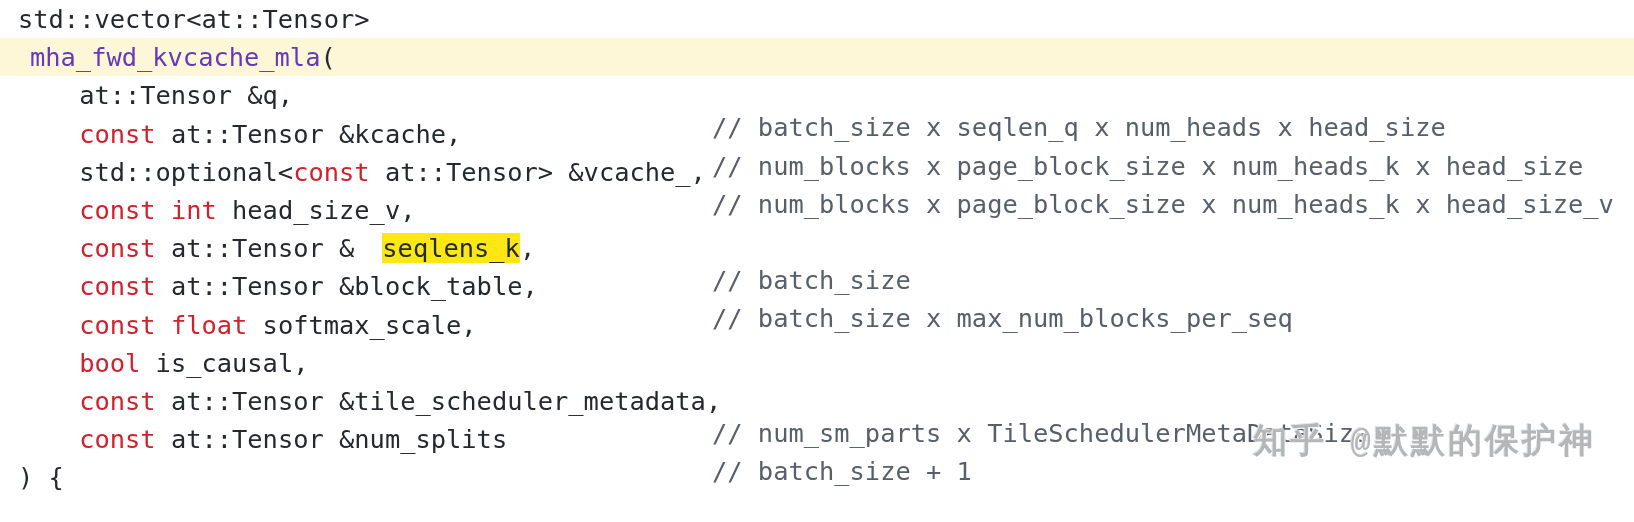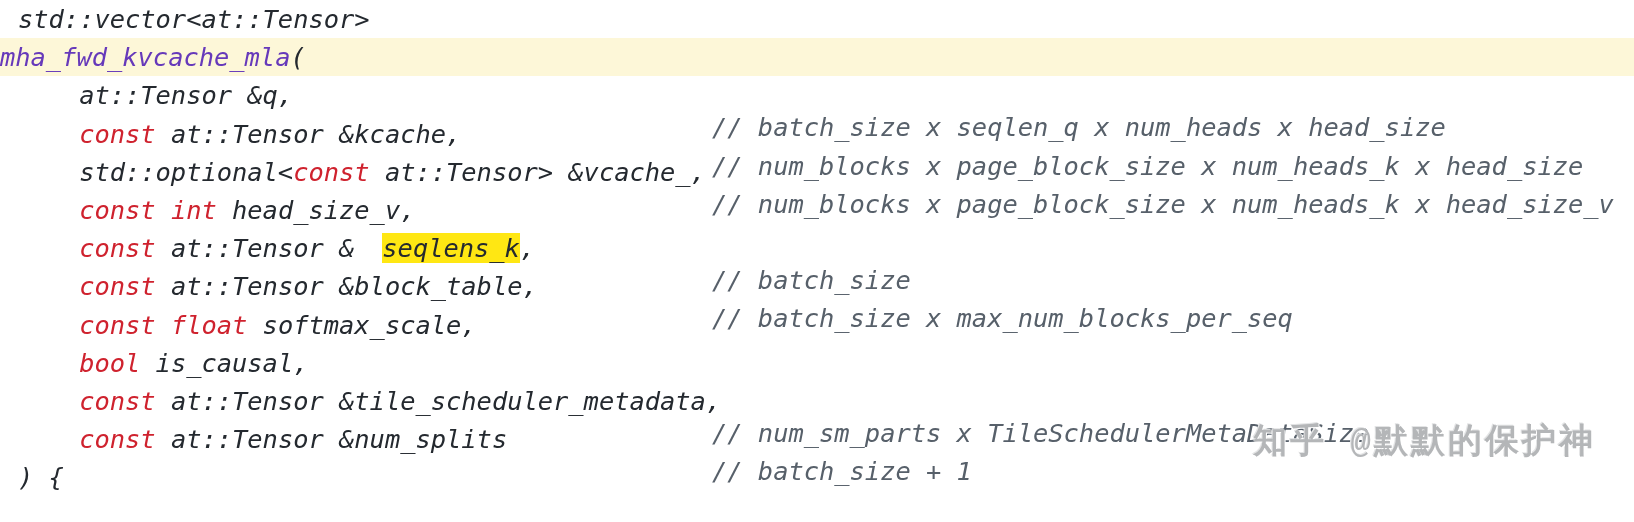--- a/index.html
+++ b/index.html
@@ -15,26 +15,25 @@
     margin: 0;
     padding: 0 0 0 18px;
     font-size: 25.4px;
     line-height: 38.2px;
     color: var(--plain, #24292f);
   }
   .line {
     position: relative;
     white-space: pre;
     height: 38.2px;
-    font-style: italic;
   }
   .line.highlight {
     background: var(--line-highlight, #fdf7d8);
     margin-left: -18px;
-    padding-left: 0;
+    padding-left: 30px;
   }
   .seg-keyword  { color: var(--keyword, #cf222e); }
   .seg-function { color: var(--function, #6639ba); }
   .seg-plain    { color: var(--plain, #24292f); }
   .seg-match {
     background: var(--match-highlight, #ffe713);
     color: var(--plain, #24292f);
     margin-left: 28px;
   }
   .comment {

